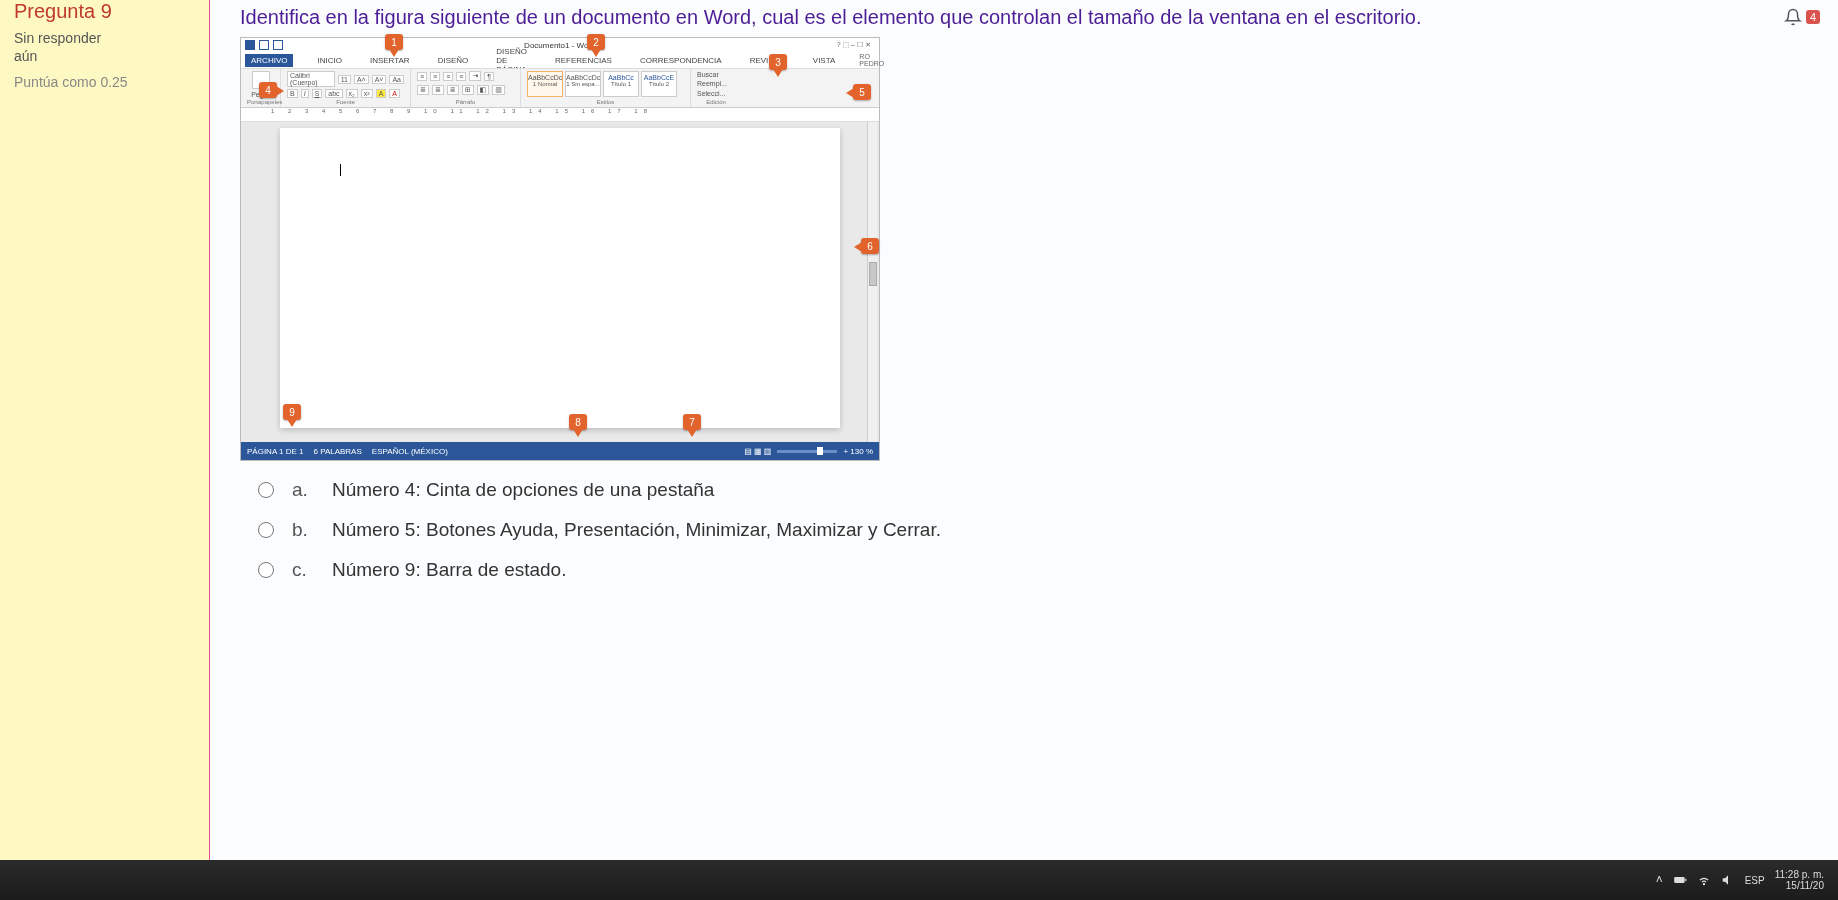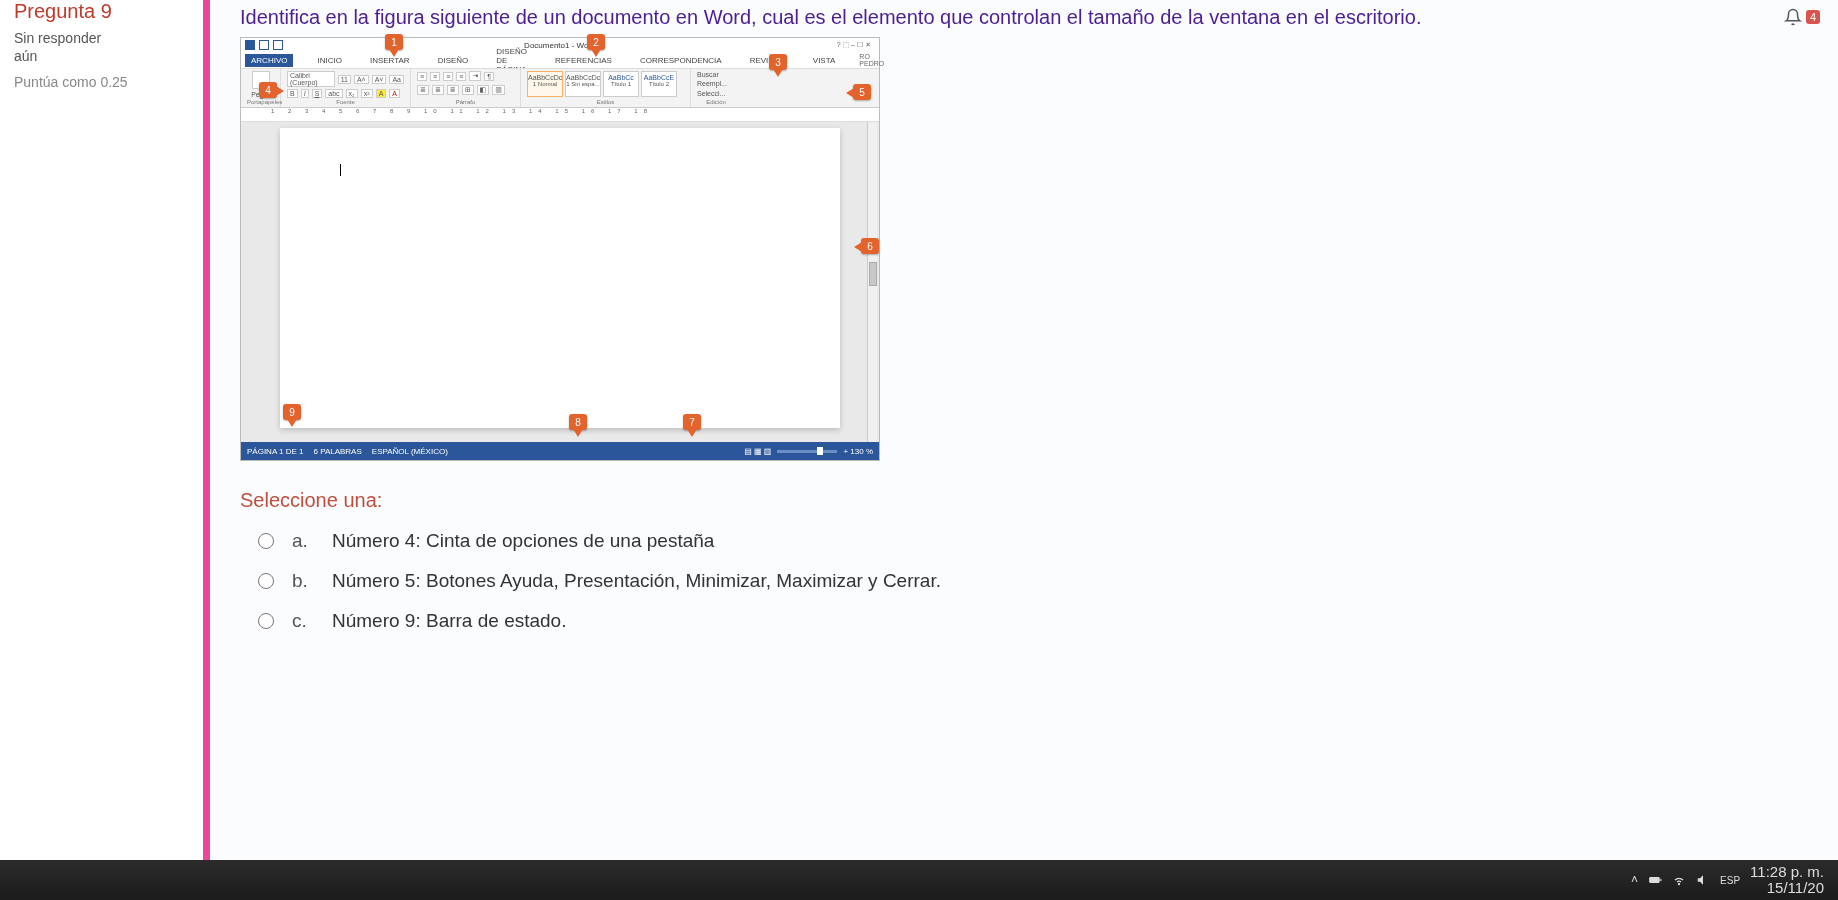--- a/index.html
+++ b/index.html
@@ -11,22 +11,22 @@
     overflow: hidden;
     position: relative;
   }
   .page {
     display: flex;
     height: 860px;
   }
   .sidebar {
     width: 210px;
     padding: 0 14px 14px 14px;
-    background: #ffffff;
-    border-right: 7px solid #ec4899;
+    background: #fef9c3;
+    border-right: 1px solid #ec4899;
     flex-shrink: 0;
   }
   .q-title { color: #c0392b; font-size: 20px; margin-bottom: 6px; }
   .q-status { color: #555; font-size: 14px; line-height: 1.3; }
   .content {
     flex: 1;
     padding: 6px 30px 20px 30px;
     background: #fafcfe;
     position: relative;
   }
@@ -108,21 +108,21 @@
   .choice .letter { width: 22px; color: #555; }
 
   
   .taskbar {
     position: absolute; bottom: 0; left: 0; right: 0; height: 40px;
     background: linear-gradient(#2b2b2b,#1b1b1b);
     display: flex; align-items: center; justify-content: flex-end;
     padding: 0 14px; color: #ddd; font-size: 12px; gap: 14px;
   }
   .tray { display: flex; gap: 10px; align-items: center; }
-  .tray .clock { text-align: right; line-height: 1.1; font-size: 15px; }
+  .tray .clock { text-align: right; line-height: 1.1; font-size: 10px; }
   .tray .lang { font-size: 10px; }
   .tray .ico { width: 14px; height: 14px; display: inline-block; }
 </style>
 </head>
 <body>
 
 <div class="page">
   <aside class="sidebar">
     <div class="q-title">Pregunta 9</div>
     <div class="q-status">
@@ -262,21 +262,20 @@
       <div class="callout down" style="top:-4px;left:346px">2</div>
       <div class="callout down" style="top:16px;left:528px">3</div>
       <div class="callout right" style="top:44px;left:18px">4</div>
       <div class="callout left" style="top:46px;left:612px">5</div>
       <div class="callout left" style="top:200px;left:620px">6</div>
       <div class="callout down" style="top:376px;left:442px">7</div>
       <div class="callout down" style="top:376px;left:328px">8</div>
       <div class="callout down" style="top:366px;left:42px">9</div>
     </div>
 
-    <div class="select-prompt">Seleccione una:</div>
     <div class="choices">
       <label class="choice">
         <input type="radio" name="q9" style="">
         <span class="letter">a.</span>
         <span>Número 4: Cinta de opciones de una pestaña</span>
       </label>
       <label class="choice">
         <input type="radio" name="q9" style="">
         <span class="letter">b.</span>
         <span>Número 5: Botones Ayuda, Presentación, Minimizar, Maximizar y Cerrar.</span>

